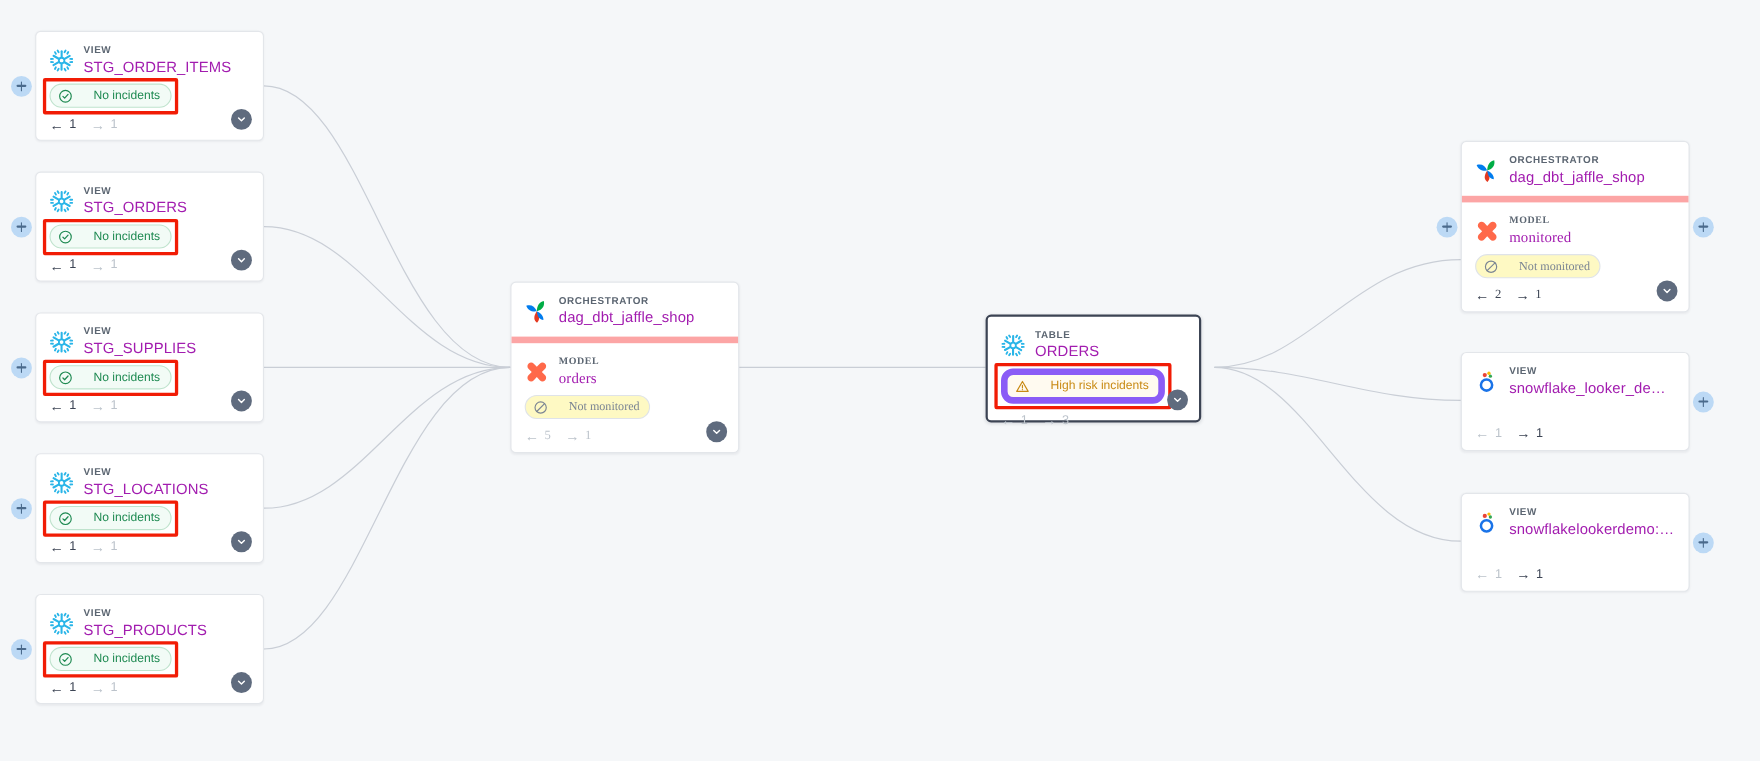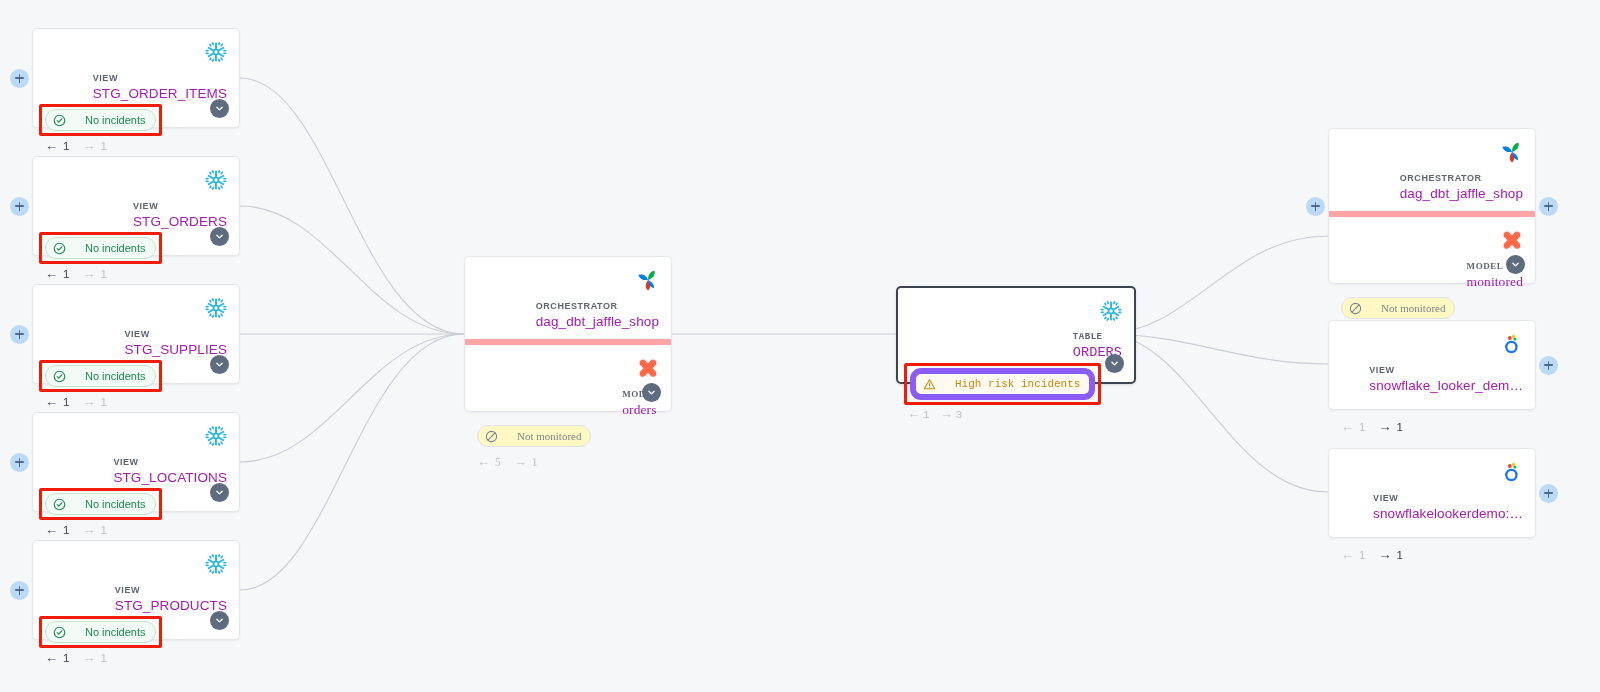--- a/index.html
+++ b/index.html
@@ -23,21 +23,21 @@
     border: 1px solid #e3e6ea;
     border-radius: 5px;
     box-shadow: 0 1px 2px rgba(16,24,40,0.05);
   }
   .node.selected {
     border: 2px solid #3c4454;
     box-shadow: 0 1px 3px rgba(16,24,40,0.12);
   }
   .section { position: relative; padding: 10px 12px 9px 12px; }
   .section + .section { border-top: 6px solid #fca5a5; font-family: Liberation Serif, serif; }
-  .sec-row { display: flex; align-items: flex-end; gap: 9px; flex-direction: column; }
+  .sec-row { display: flex; align-items: center; gap: 9px; }
   .icon-wrap { width: 22px; height: 22px; flex: 0 0 22px; margin-top: 2px; }
   .icon-wrap svg { display: block; width: 22px; height: 22px; }
   .sec-text { min-width: 0; flex: 1 1 auto; }
   .kind {
     font-size: 9px; letter-spacing: 0.55px; font-weight: 700;
     color: #5c6672; text-transform: uppercase; line-height: 12px;
     margin-bottom: 1px;
   }
   .title {
     font-size: 13.5px; color: #a21caf; line-height: 17px;
@@ -510,21 +510,21 @@
               <span>1</span>
             </span>
           </div>
         </div>
         <div class="chev">
           <svg viewBox="0 0 16 16">
             <path d="M4.2 6.2 L8 10.0 L11.8 6.2" fill="none" stroke="#ffffff" stroke-width="1.9" stroke-linecap="round" stroke-linejoin="round"></path>
           </svg>
         </div>
       </div>
-      <div class="node selected" style="left: 896px; top: 286px; width: 240px; height: 98px; font-family: Liberation Mono, monospace;">
+      <div class="node selected" style="left: 896px; top: 286px; width: 196px; height: 98px;">
         <div class="section">
           <div class="sec-row">
             <span class="icon-wrap">
               <svg viewBox="0 0 22 22">
                 <g transform="rotate(0 11 11)">
         <rect x="10.1" y="1.6" width="1.9" height="7.2" rx="0.9" fill="#29b5e8"></rect>
         <rect x="7.0" y="1.0" width="1.7" height="3.4" rx="0.8" fill="#29b5e8" transform="rotate(-32 7.8 2.7)"></rect>
         <rect x="13.3" y="1.0" width="1.7" height="3.4" rx="0.8" fill="#29b5e8" transform="rotate(32 14.1 2.7)"></rect>
       </g>
                 <g transform="rotate(60 11 11)">

